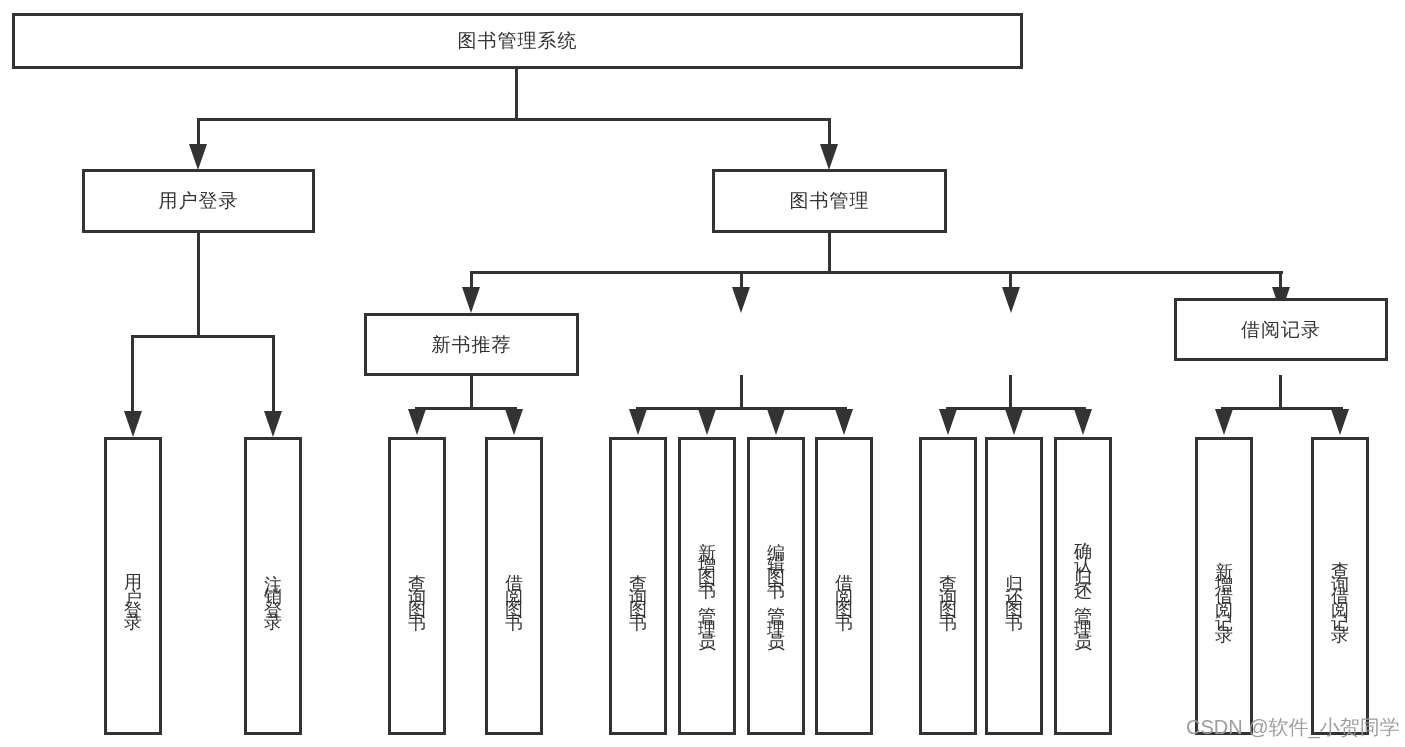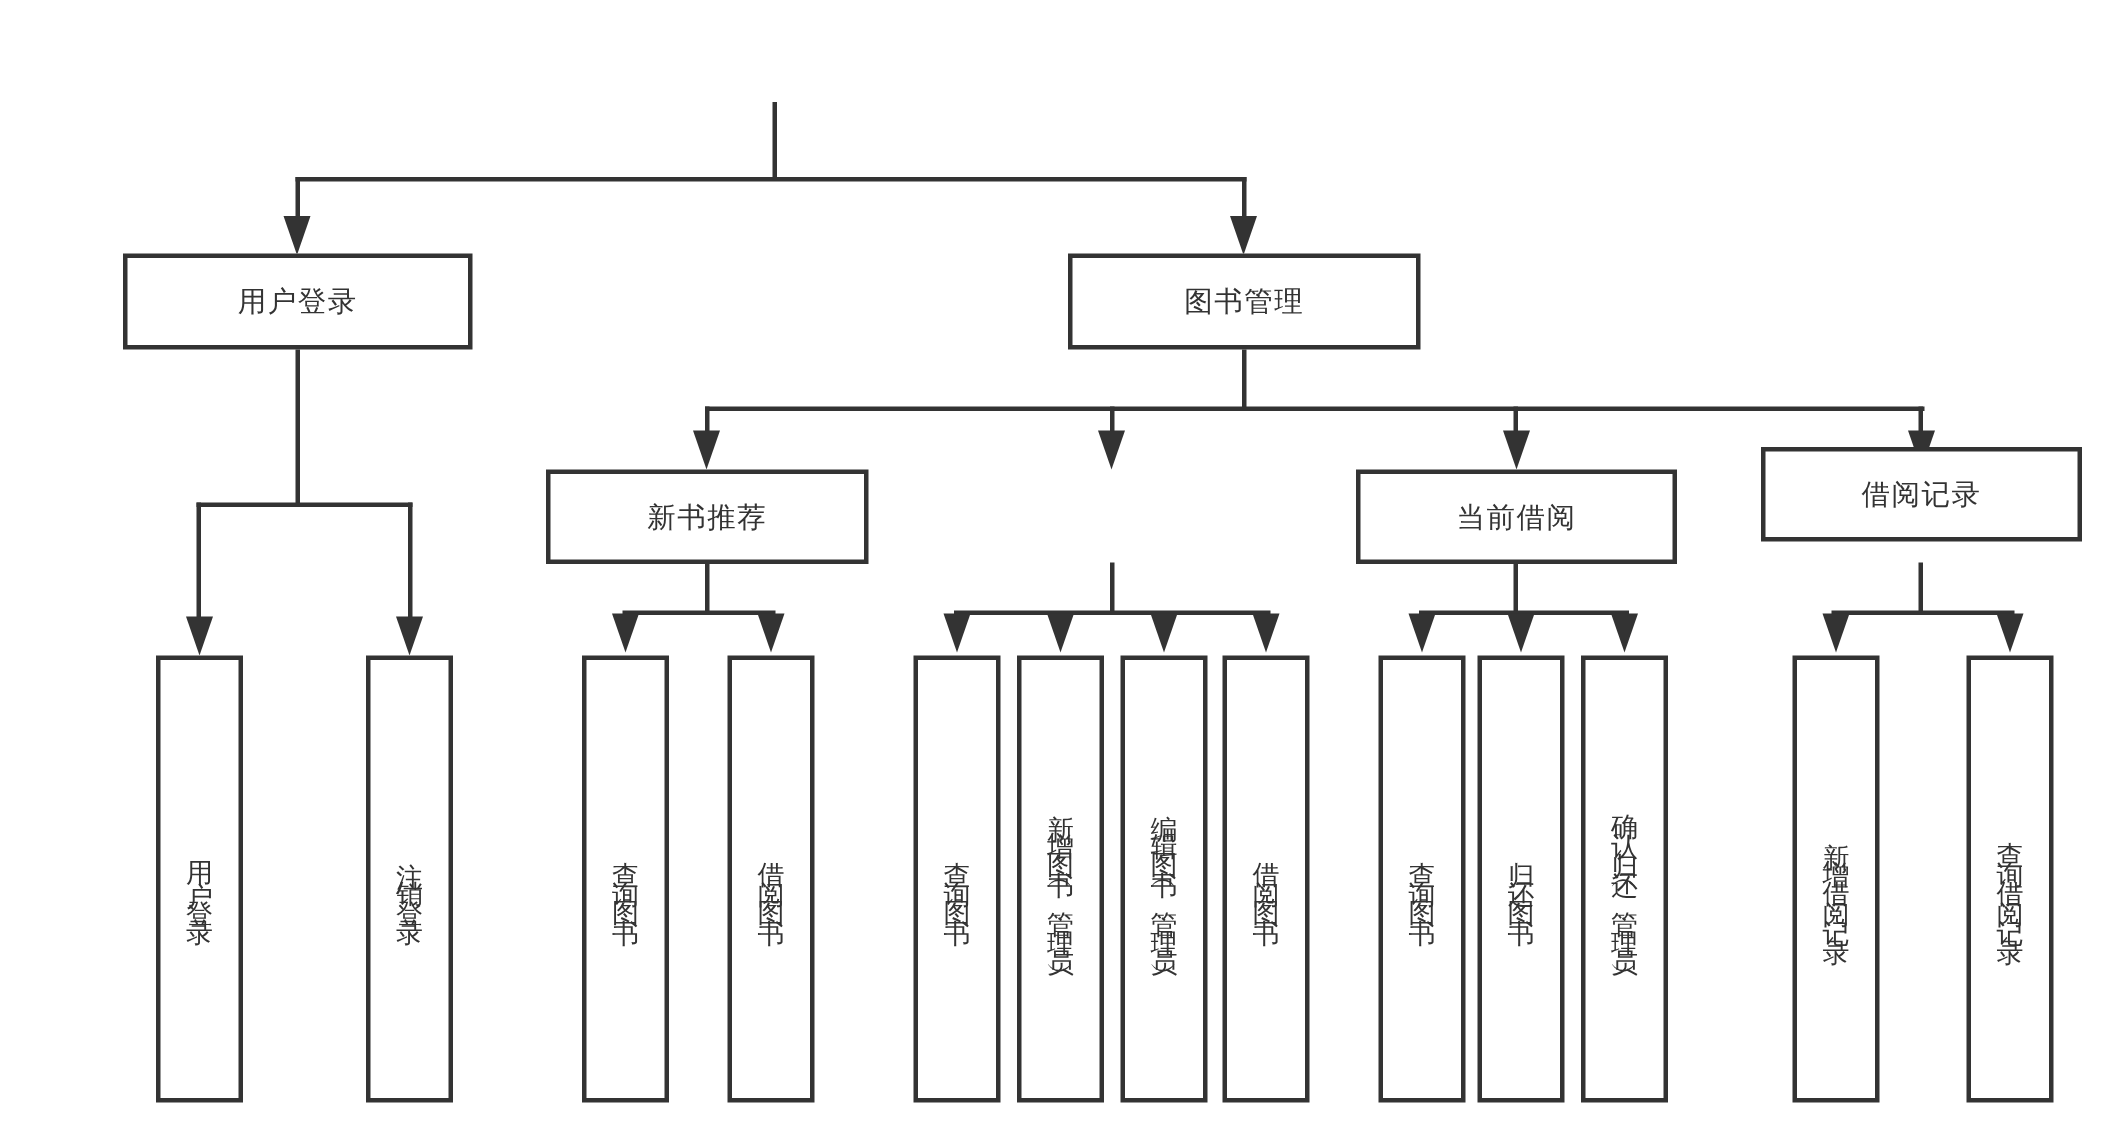--- a/index.html
+++ b/index.html
@@ -94,33 +94,33 @@
   <div class="arrow" style="left:629px;top:409px"></div>
   <div class="arrow" style="left:698px;top:409px"></div>
   <div class="arrow" style="left:767px;top:409px"></div>
   <div class="arrow" style="left:835px;top:409px"></div>
   <div class="arrow" style="left:939px;top:409px"></div>
   <div class="arrow" style="left:1005px;top:409px"></div>
   <div class="arrow" style="left:1074px;top:409px"></div>
   <div class="arrow" style="left:1215px;top:409px"></div>
   <div class="arrow" style="left:1331px;top:409px"></div>
 
+  <div class="box" style="left:12px;top:13px;width:1011px;height:56px">
+    <span class="hlabel">图书管理系统</span>
+  </div>
 
   <div class="box" style="left:82px;top:169px;width:233px;height:64px">
     <span class="hlabel">用户登录</span>
   </div>
   <div class="box" style="left:712px;top:169px;width:235px;height:64px">
     <span class="hlabel">图书管理</span>
   </div>
 
   <div class="box" style="left:364px;top:313px;width:215px;height:63px">
     <span class="hlabel">新书推荐</span>
-  </div>
-  <div class="box" style="left:904px;top:313px;width:214px;height:63px">
-    <span class="hlabel">当前借阅</span>
   </div>
   <div class="box" style="left:1174px;top:298px;width:214px;height:63px">
     <span class="hlabel">借阅记录</span>
   </div>
 
   <div class="box leaf" style="left:104px;top:437px">
     <span class="vlabel">用户登录</span>
   </div>
   <div class="box leaf" style="left:244px;top:437px">
     <span class="vlabel">注销登录</span>
@@ -156,14 +156,15 @@
     <span class="vlabel">确认归还（管理员）</span>
   </div>
 
   <div class="box leaf" style="left:1195px;top:437px">
     <span class="vlabel">新增借阅记录</span>
   </div>
   <div class="box leaf" style="left:1311px;top:437px">
     <span class="vlabel">查询借阅记录</span>
   </div>
 
+  <div class="watermark">CSDN @软件_小贺同学</div>
 
 </div>
 
 </body></html>

